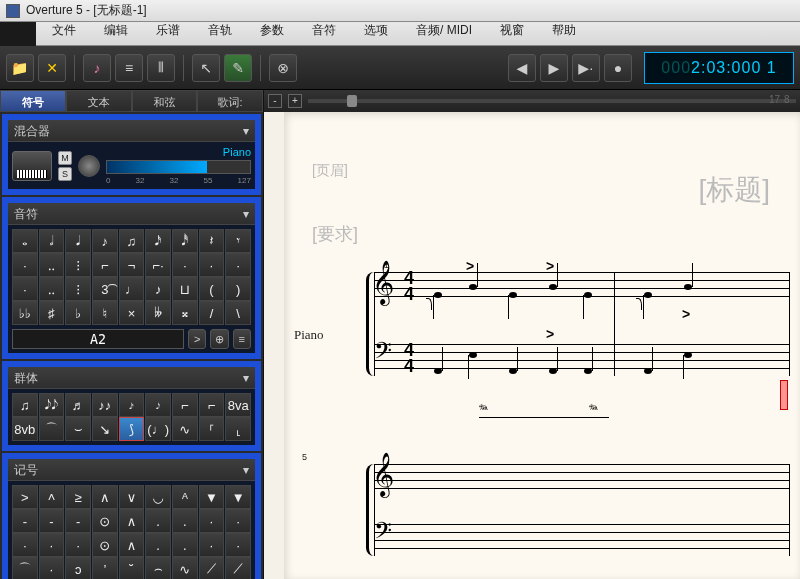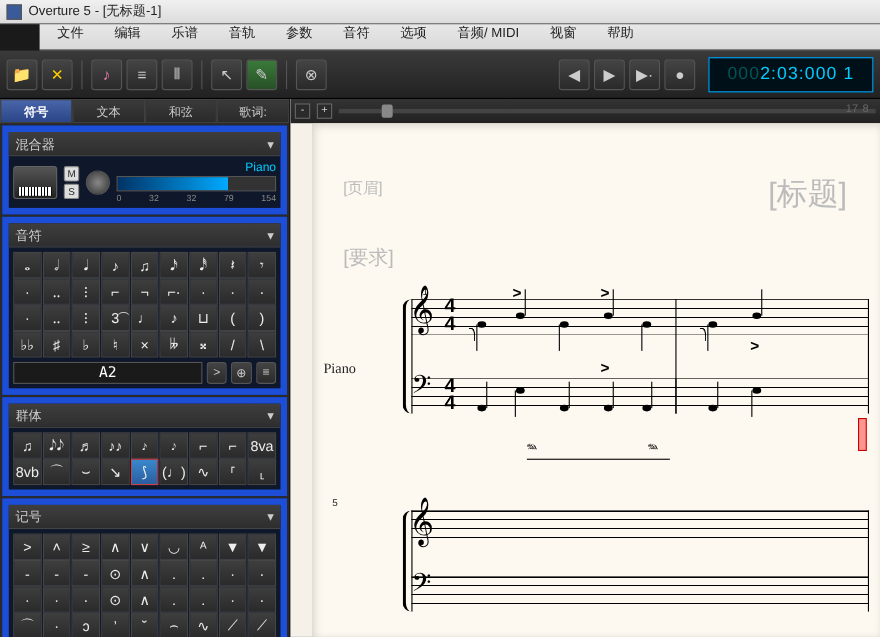--- a/index.html
+++ b/index.html
@@ -44,21 +44,21 @@
 .smallbtn { width:20px; height:20px; background:linear-gradient(#444,#2a2a2a); border:1px solid #555; border-radius:3px; display:flex; align-items:center; justify-content:center; font-size:11px; }
 .score-area { flex:1; background:#f5f0e8; position:relative; overflow:hidden; }
 .score-top { height:22px; background:linear-gradient(#333,#222); display:flex; align-items:center; padding:0 4px; gap:6px; }
 .zoom-sq { width:14px; height:14px; border:1px solid #666; background:#2a2a2a; text-align:center; line-height:12px; font-size:10px; }
 .zoom-track { flex:1; height:4px; background:#444; position:relative; }
 .zoom-thumb { position:absolute; left:8%; top:-4px; width:10px; height:12px; background:#888; border-radius:2px; }
 .ruler-num { position:absolute; top:4px; color:#666; font-size:10px; }
 .paper { position:absolute; top:22px; left:20px; right:0; bottom:0; background:#fdf9f0; box-shadow:inset 2px 2px 8px rgba(0,0,0,.15); }
 .placeholder { position:absolute; color:#bbb; font-family:Liberation Sans, sans-serif; }
 .ph-header { top:50px; left:28px; font-size:14px; }
-.ph-title { top:45px; right:30px; font-size:28px; }
+.ph-title { top:59px; right:30px; font-size:28px; }
 .ph-req { top:110px; left:28px; font-size:18px; }
 .instr-label { position:absolute; top:215px; left:10px; font-size:13px; color:#222; font-family:serif; }
 .staff { position:absolute; left:90px; right:10px; }
 .lines { height:32px; background:repeating-linear-gradient(to bottom,#000 0 1px,transparent 1px 8px); position:relative; }
 .system1-treble { top:160px; }
 .system1-bass { top:232px; }
 .system2-treble { top:352px; }
 .system2-bass { top:412px; }
 .barline { position:absolute; top:0; width:1px; background:#000; }
 .brace { position:absolute; top:160px; left:82px; width:8px; height:104px; border-left:3px solid #000; border-radius:8px 0 0 8px; }
@@ -142,22 +142,22 @@
             <div>S</div>
           </div>
           <div class="knob"></div>
           <div class="mixer-right">
             <div class="vol-label">Piano</div>
             <div class="vol-scale"></div>
             <div class="vol-ticks">
               <span>0</span>
               <span>32</span>
               <span>32</span>
-              <span>79</span>
-              <span>154</span>
+              <span>55</span>
+              <span>127</span>
             </div>
           </div>
         </div>
       </div>
     </div>
 
     <div class="panel-section">
       <div class="panel-head">
           <span>音符</span>
           <span>▾</span>

